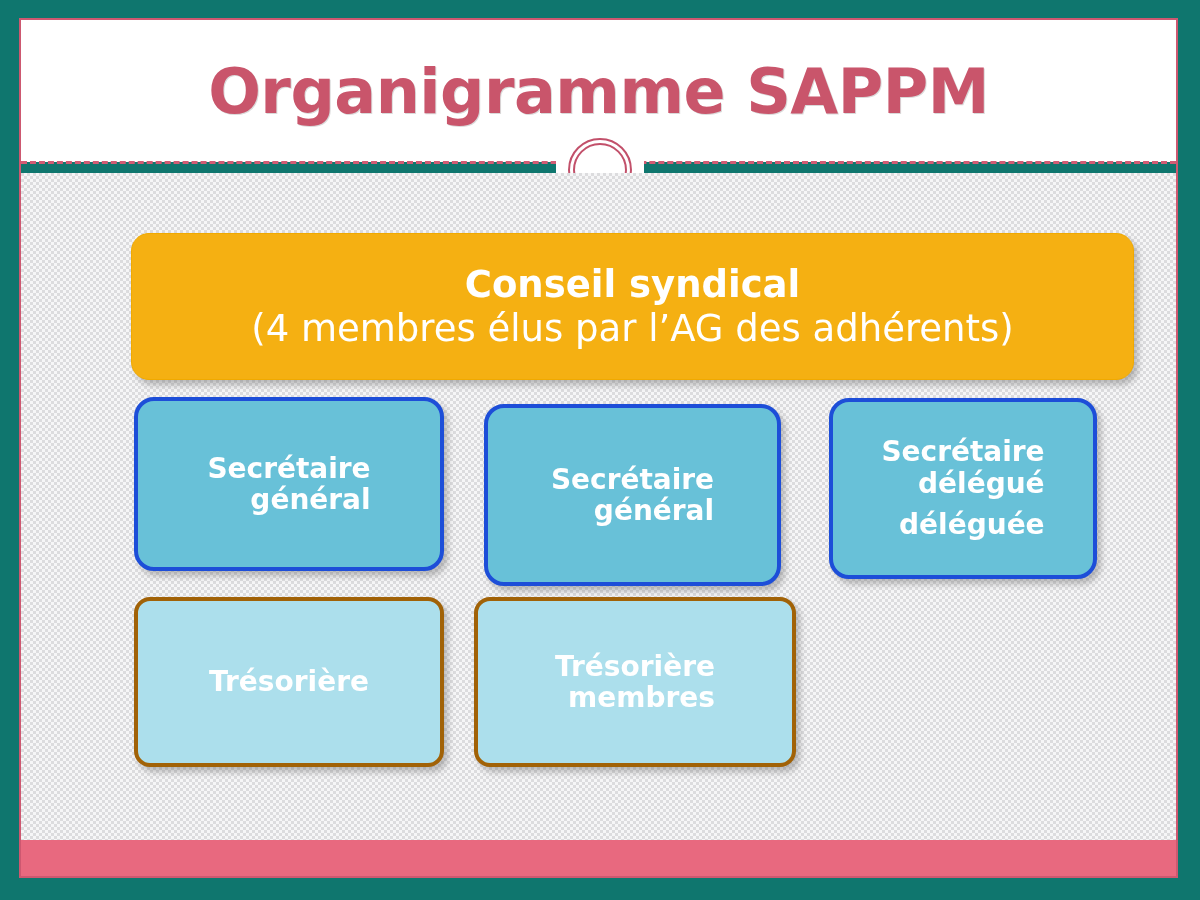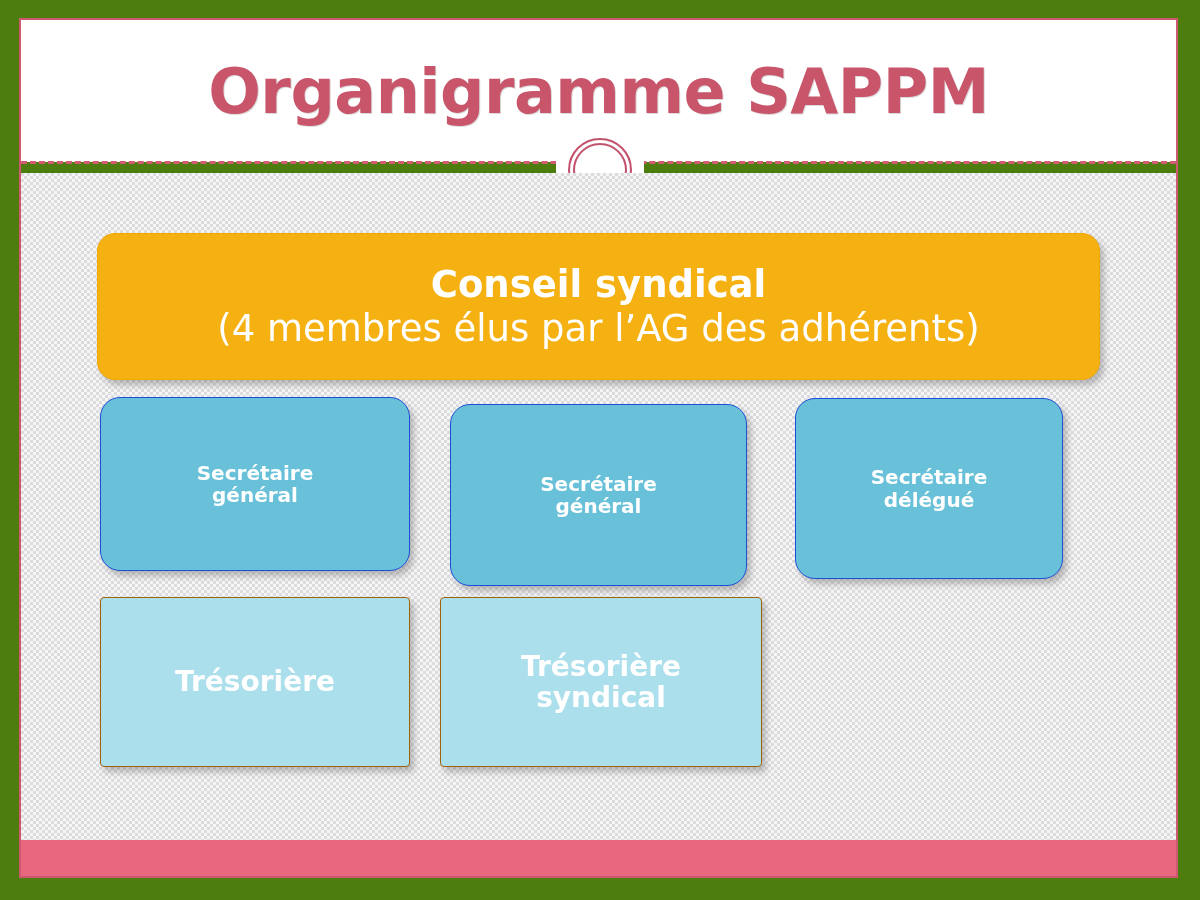--- a/index.html
+++ b/index.html
@@ -9,21 +9,21 @@
     background: #ffffff;
   }
   body {
     font-family: "Liberation Sans", sans-serif;
   }
 
   .slide {
     position: relative;
     width: 1200px;
     height: 900px;
-    background: #4d7c0f;
+    background: #0f766e;
     overflow: hidden;
   }
 
   
   .frame {
     position: absolute;
     left: 19px;
     top: 18px;
     width: 1159px;
     height: 860px;
@@ -122,25 +122,26 @@
     background: #E8697F;
   }
 
   
   .node {
     position: absolute;
     box-sizing: border-box;
     display: flex;
     align-items: center;
     justify-content: center;
-    text-align: center;
+    text-align: right;
     color: #ffffff;
     border-radius: 18px;
     box-shadow: 4px 5px 6px rgba(100,100,100,0.40);
     line-height: 1.12;
+    margin-left: 34px;
   }
 
   .node-council {
     left: 97px;
     top: 233px;
     width: 1003px;
     height: 147px;
     background: #F5B012;
     border: 1px solid #F0A900;
     flex-direction: column;
@@ -153,33 +154,33 @@
     margin-bottom: 2px;
   }
   .council-sub {
     font-family: "DejaVu Sans", sans-serif;
     font-weight: normal;
     font-size: 37px;
   }
 
   .node-teal {
     background: #68C1D8;
-    border: 1px solid #1d4ed8;
-    font-family: "DejaVu Sans", sans-serif;
-    font-weight: bold;
-    font-size: 20px;
+    border: 4px solid #1d4ed8;
+    font-family: "DejaVu Sans", sans-serif;
+    font-weight: bold;
+    font-size: 28px;
     border-radius: 20px;
   }
   .node-light {
     background: #ACDFEC;
-    border: 1px solid #a16207;
+    border: 4px solid #a16207;
     font-family: "DejaVu Sans", sans-serif;
     font-weight: bold;
     font-size: 28px;
-    border-radius: 4px;
+    border-radius: 16px;
   }
 
   
   .t1 { left: 100px;  top: 397px; width: 310px; height: 174px; }
   .t2 { left: 450px;  top: 404px; width: 297px; height: 182px; }
   .t3 { left: 795px;  top: 398px; width: 268px; height: 181px; }
 
   
   .l1 { left: 100px;  top: 597px; width: 310px; height: 170px; }
   .l2 { left: 440px;  top: 597px; width: 322px; height: 170px; }
@@ -222,32 +223,33 @@
     <div>
       <span class="node-label">Secrétaire</span>
       <span class="node-label">général</span>
     </div>
   </div>
 
   <div class="node node-teal t3">
     <div>
       <span class="node-label">Secrétaire</span>
       <span class="node-label">délégué</span>
+      <span class="node-label gap-line">déléguée</span>
     </div>
   </div>
 
   <div class="node node-light l1">
     <div>
       <span class="node-label">Trésorière</span>
     </div>
   </div>
 
   <div class="node node-light l2">
     <div>
       <span class="node-label">Trésorière</span>
-      <span class="node-label">syndical</span>
+      <span class="node-label">membres</span>
     </div>
   </div>
 
 
   <div class="bottom-bar"></div>
 
 </div>
 
 </body></html>

